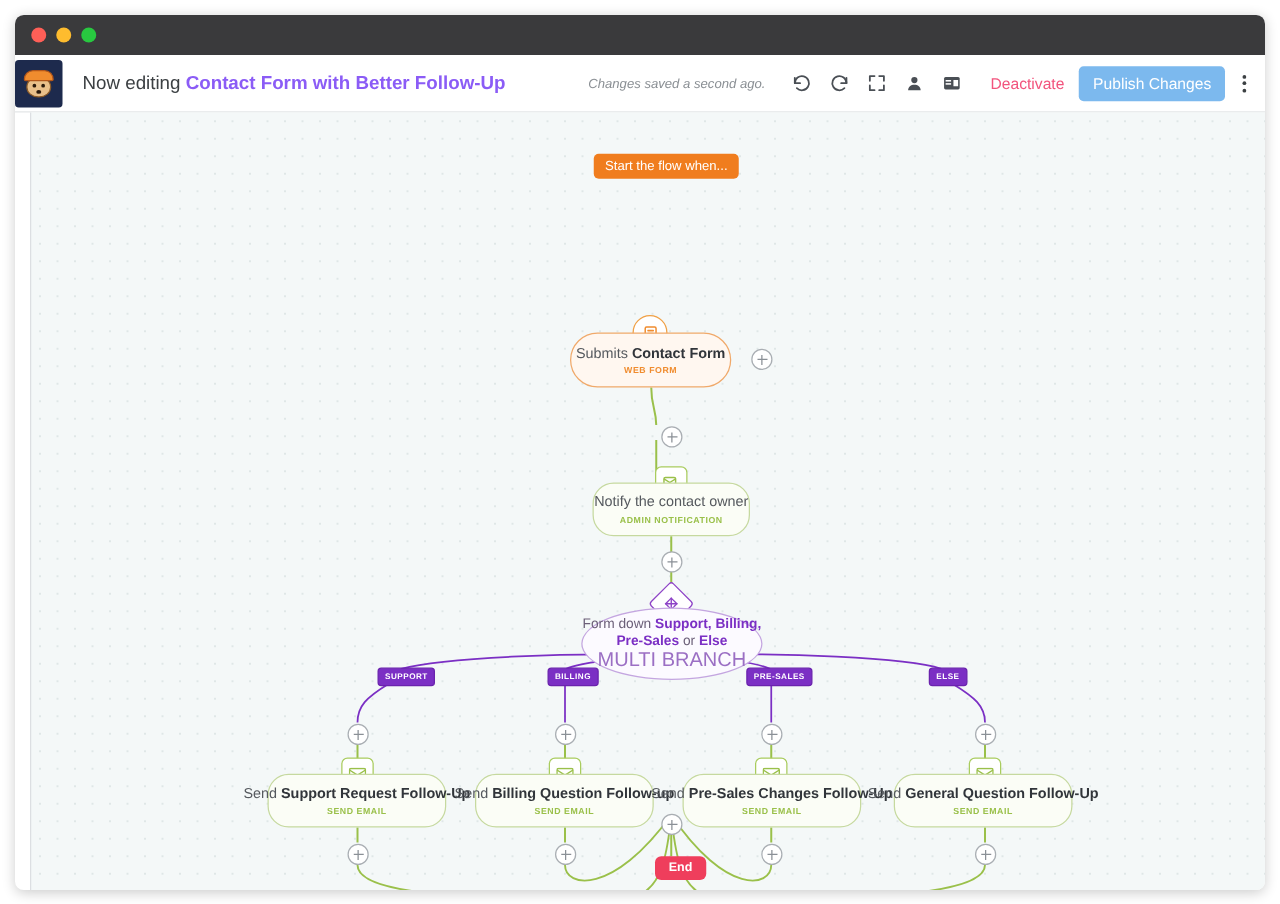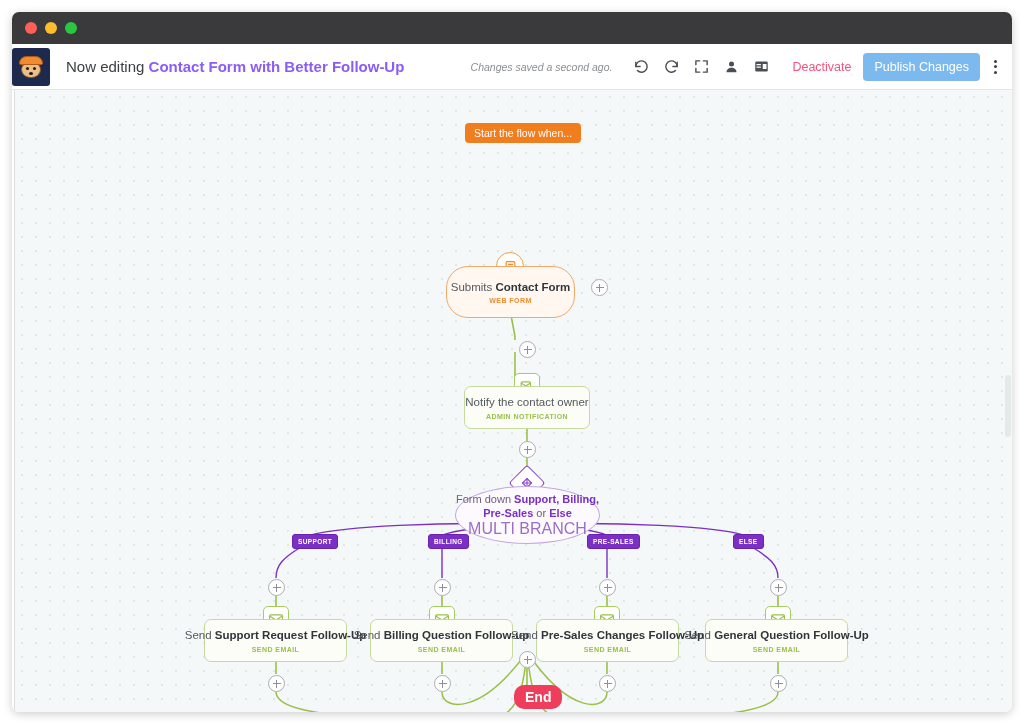--- a/index.html
+++ b/index.html
@@ -94,58 +94,58 @@
   }
   #kebab-btn {
     width: 22px; height: 30px; display: flex; flex-direction: column;
     align-items: center; justify-content: center; gap: 2.5px;
     margin-left: 4px; cursor: pointer;
   }
   #kebab-btn i { width: 3px; height: 3px; background: #3c4043; border-radius: 50%; display:block; }
 
   
   #canvas {
-    position: absolute; left: 2px; top: 78px;
+    position: absolute; left: 12px; top: 78px;
     width: 1000px; height: 622px;
     background-color: #f4f8f8;
     background-image: radial-gradient(#dfe7e7 1px, transparent 1.1px);
     background-size: 14px 14px;
     border-left: 1px solid #dcdfe2;
     overflow: hidden;
   }
   #canvas-inner { position: absolute; inset: 0; }
 
   svg#edges { position: absolute; left: 0; top: 0; width: 1000px; height: 622px; }
 
   
   .nd { position: absolute; }
 
   .start-badge {
     background: #f07d1e; color: #fff; font-size: 10.5px;
     padding: 4px 9px; border-radius: 4px; white-space: nowrap;
     left: 450px; top: 33px;
   }
   .end-badge {
-    background: #ef3e5c; color: #fff; font-size: 14px;
-    padding: 4px 11px; border-radius: 10px; white-space: nowrap;
+    background: #ef3e5c; color: #fff; font-size: 10px;
+    padding: 4px 11px; border-radius: 5px; white-space: nowrap;
     left: 499px; top: 595px; font-weight: bold;
   }
 
   .card {
-    border-radius: 7px; display: flex; flex-direction: column;
+    border-radius: 17px; display: flex; flex-direction: column;
     align-items: center; justify-content: center;
     background: #fbfdf6; border: 1px solid #c6d99f;
   }
   .card .title { font-size: 11.5px; color: #55595e; white-space: nowrap; line-height: 1.25; }
   .card .title b { font-weight: bold; color: #31353a; }
   .card .sub { font-size: 7px; letter-spacing: .45px; margin-top: 3px; font-weight: bold; }
 
   
   #node-trigger {
-    left: 431px; top: 176px; width: 129px; height: 52px;
+    left: 431px; top: 176px; width: 129px; height: 44px;
     border-radius: 22px; background: #fff7f0; border: 1px solid #f0a96a;
   }
   #node-trigger .sub { color: #f08c2e; }
 
   
   #node-notify { left: 449px; top: 296px; width: 126px; height: 43px; }
   #node-notify .sub { color: #9ac04a; }
 
   
   #node-branch {

